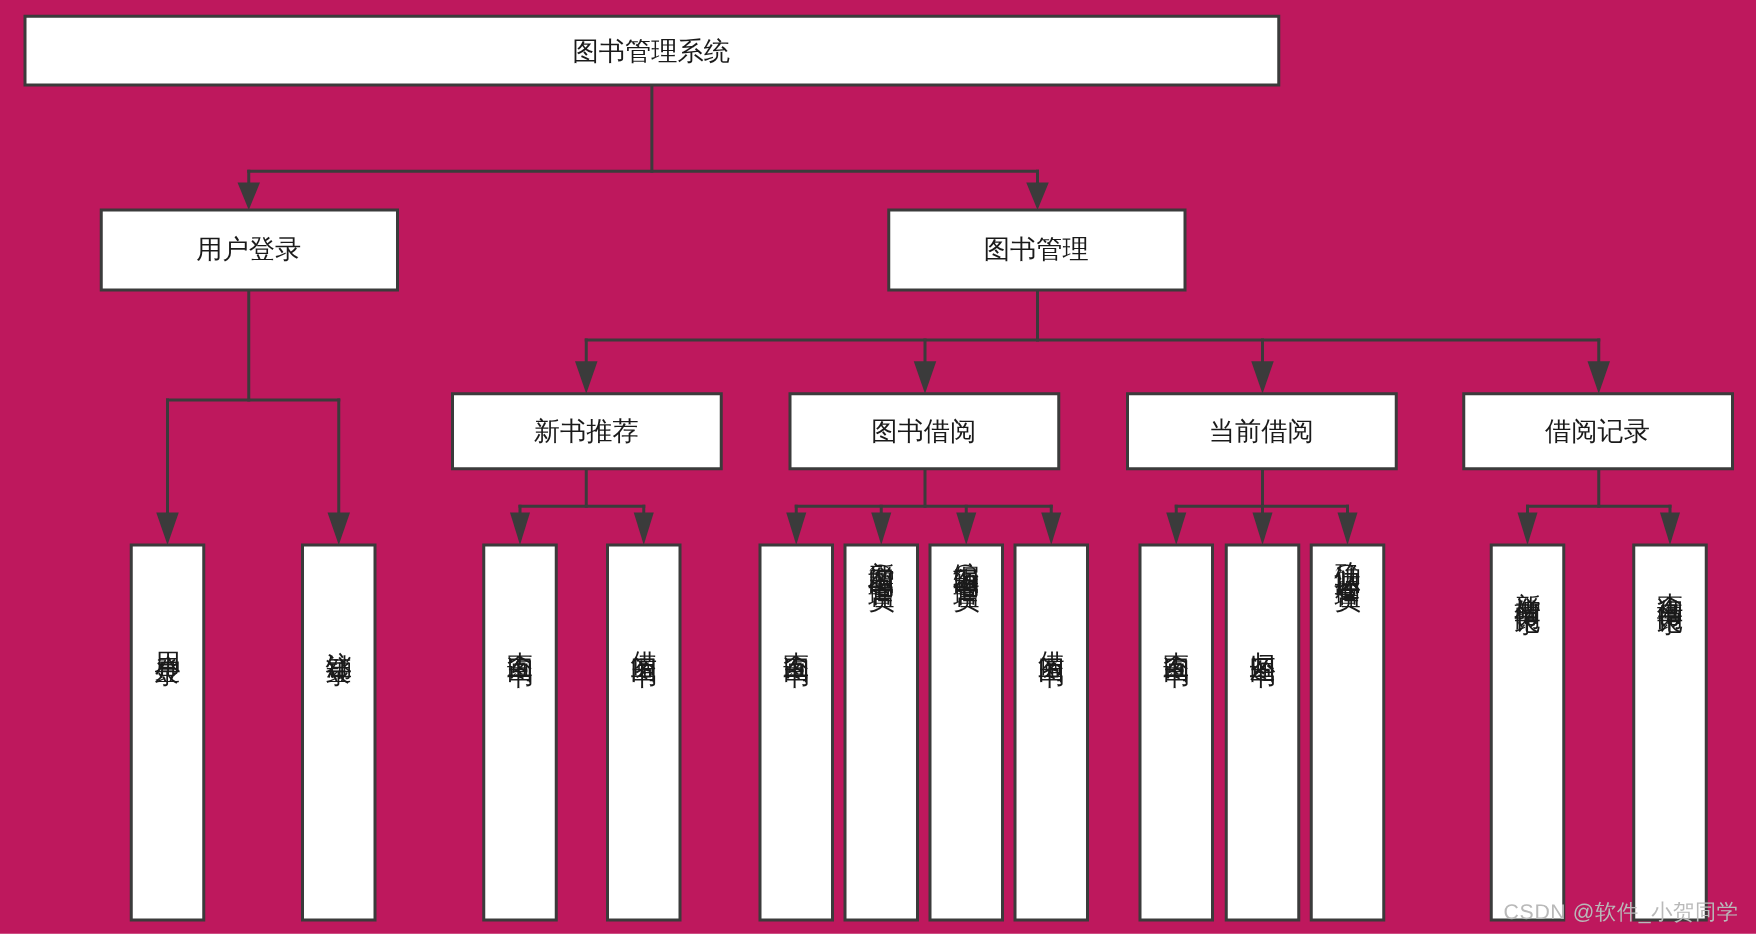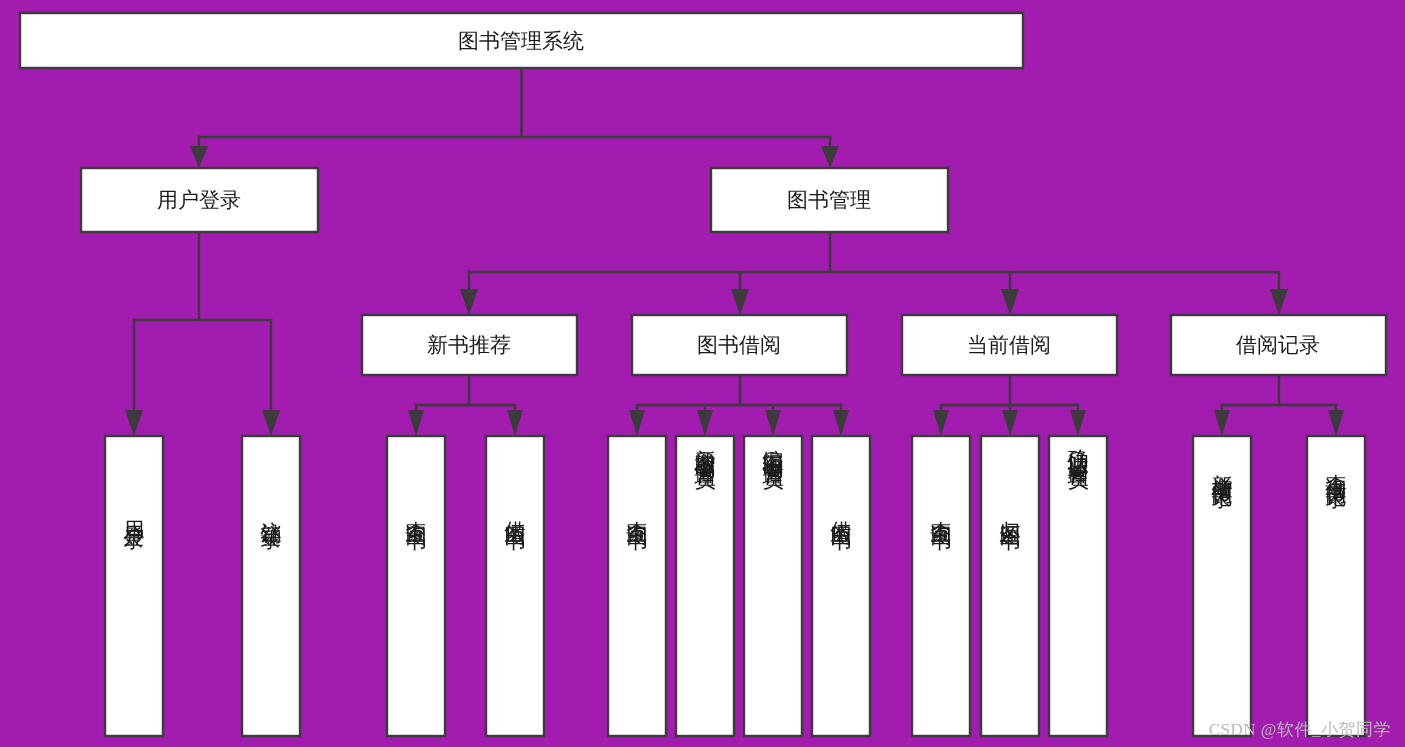--- a/index.html
+++ b/index.html
@@ -12,21 +12,21 @@
     width: 1405px;
     height: 747px;
     font-family: "DejaVu Sans", "Liberation Sans", sans-serif;
     overflow: hidden;
     position: relative;
   }
   #diagram-root {
     position: relative;
     width: 1405px;
     height: 747px;
-    background: #a21caf;
+    background: #be185d;
   }
   svg.diagram-canvas {
     position: absolute;
     top: 0;
     left: 0;
     width: 1405px;
     height: 747px;
   }
   .node-box {
     fill: #ffffff;
@@ -55,21 +55,21 @@
     font-size: 21px;
     fill: #1a1a1a;
     text-anchor: middle;
     writing-mode: vertical-rl;
     letter-spacing: 3px;
   }
   .watermark-text {
     position: absolute;
     right: 14px;
     bottom: 6px;
-    font-family: Liberation Serif, serif;
+    font-family: Liberation Sans, sans-serif;
     font-size: 17px;
     color: #b9b9b9;
     letter-spacing: 0.5px;
     white-space: nowrap;
     pointer-events: none;
     user-select: none;
   }
 </style>
 </head>
 <body>

